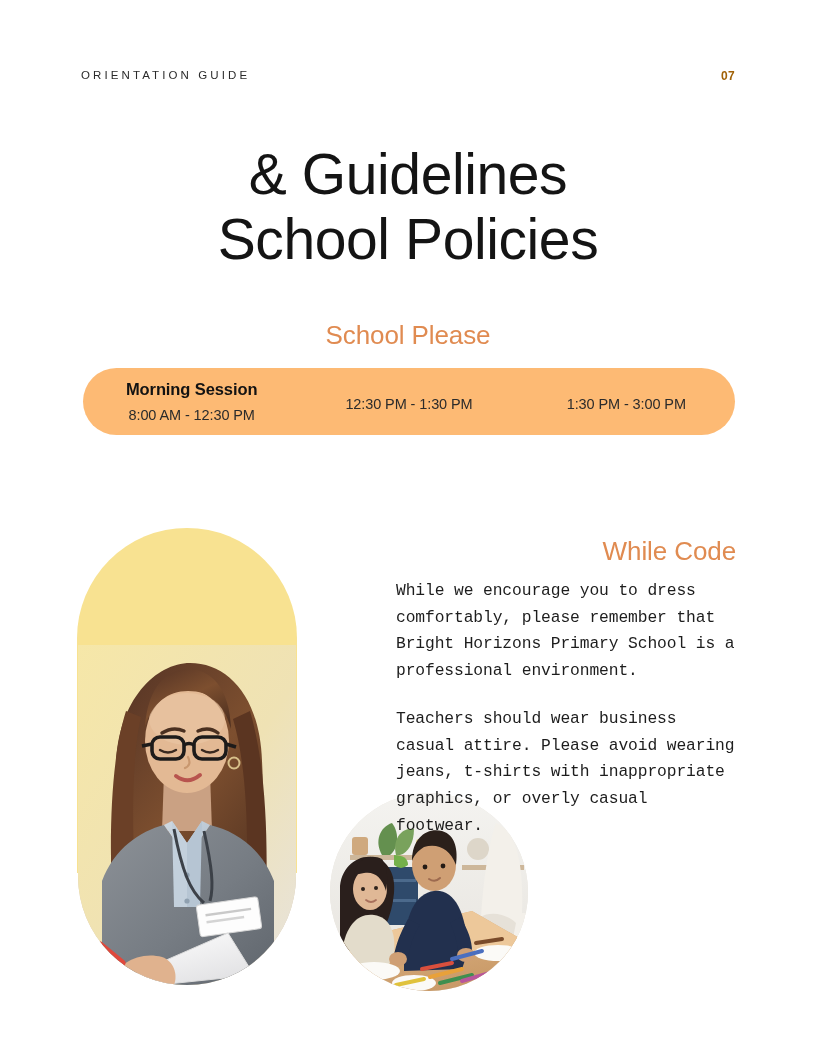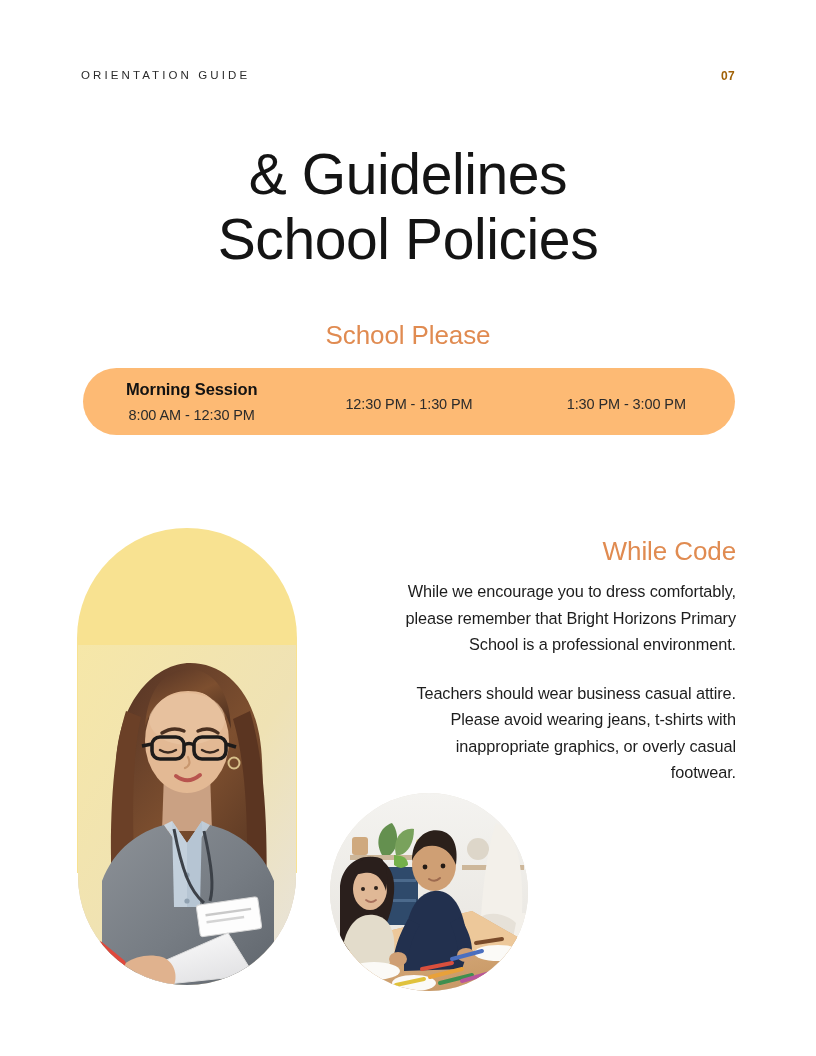--- a/index.html
+++ b/index.html
@@ -125,25 +125,26 @@
     font-weight: 400;
     color: #E08B51;
     line-height: 1.2;
     letter-spacing: -0.1px;
   }
   .dress-body {
     position: absolute;
     top: 578px;
     left: 396px;
     width: 340px;
-    text-align: right;
+    text-align: left;
     font-size: 16.3px;
     line-height: 1.63;
     color: #1d1d1d;
     letter-spacing: -0.1px;
+    font-family: Liberation Mono, monospace;
   }
   .dress-body p {
     margin: 0 0 22px 0;
   }
   .dress-body p:last-child {
     margin-bottom: 0;
   }
 
   
   .arch-bg {

